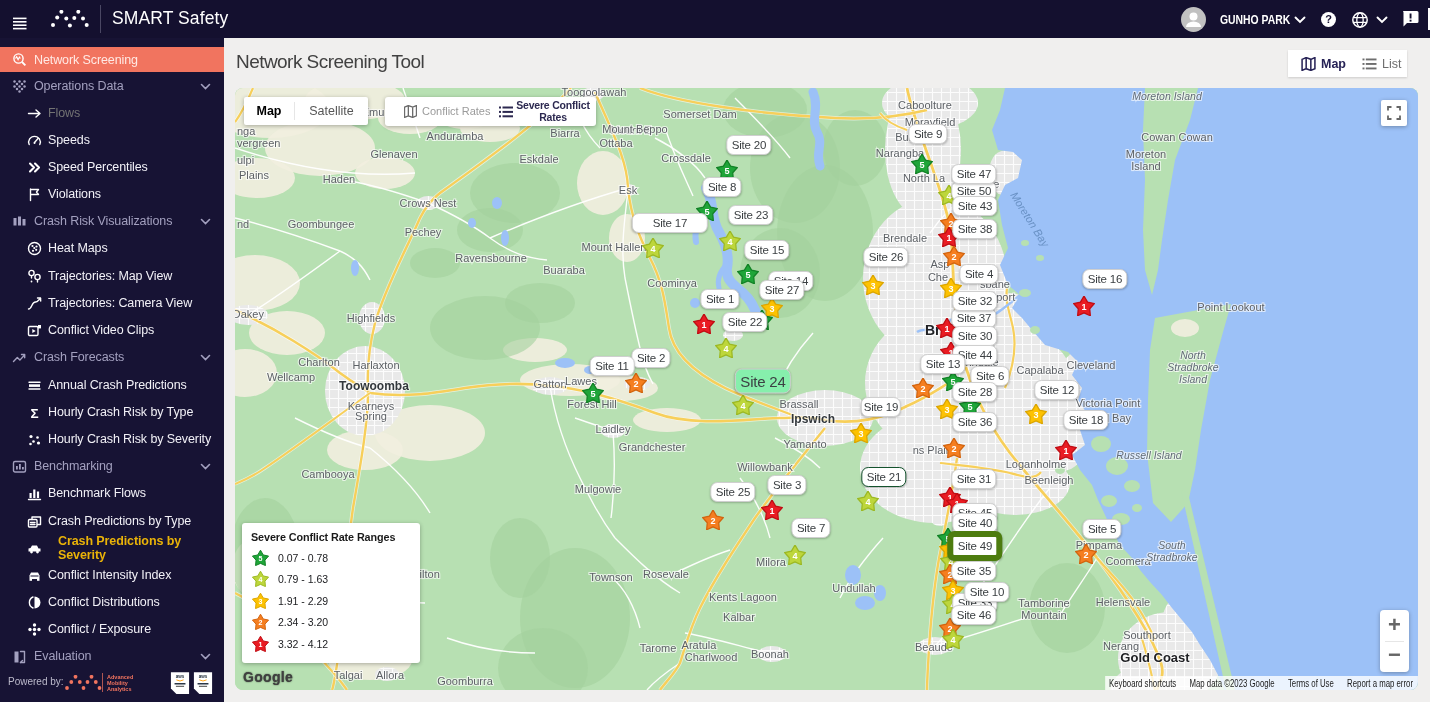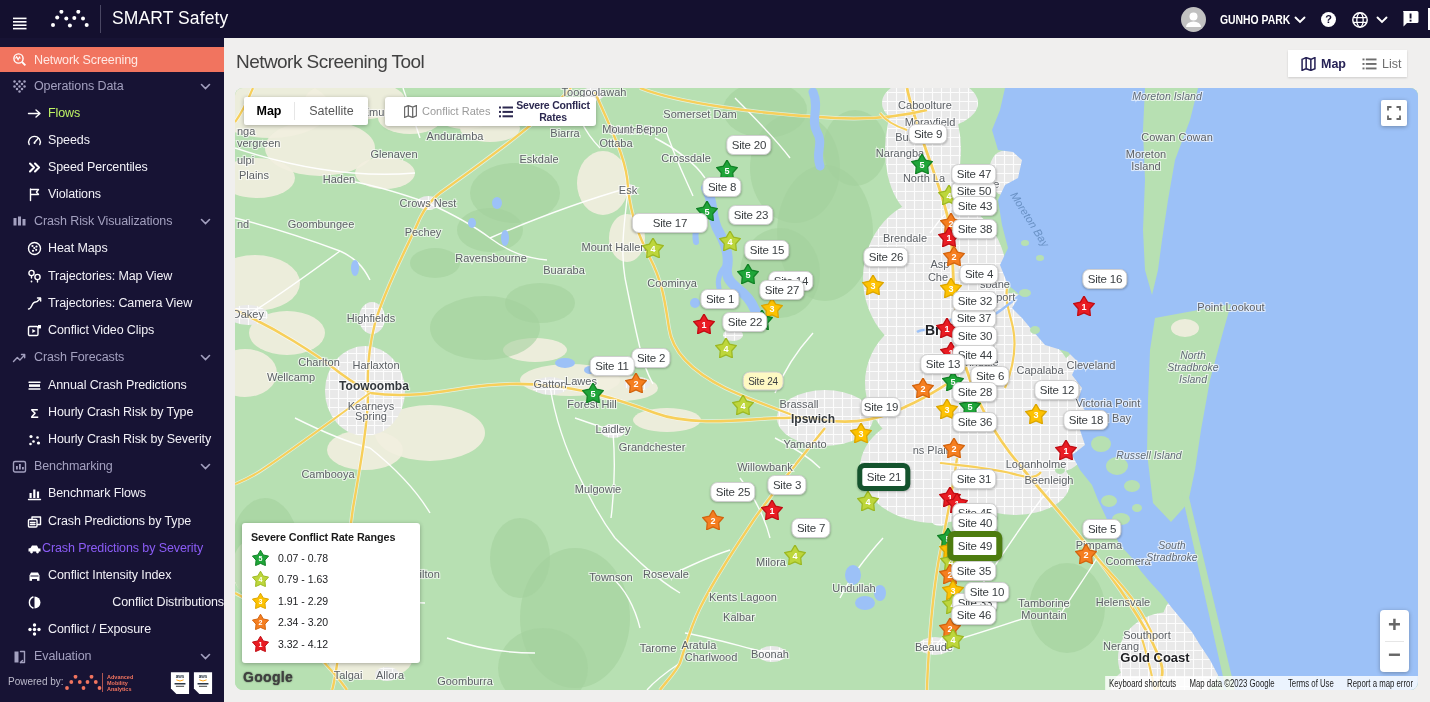--- a/index.html
+++ b/index.html
@@ -143,21 +143,21 @@
           <path d="M1.5 1.5 L5.5 5.5 L9.5 1.5" stroke="#a3a0bf" stroke-width="1.6" fill="none" stroke-linecap="round"></path>
         </svg>
       </div>
     </div>
 <div style="position:absolute;left:0;top:63px;width:224px;height:24px;display:flex;align-items:center;">
 <div style="margin-left:27px;width:15px;">
         <svg width="15" height="15" viewBox="0 0 15 15" style="display:block">
           <path d="M1.5 7.5 H12.5 M9 4 l4 3.5 -4 3.5" stroke="#ffffff" fill="none" stroke-width="1.4" stroke-linecap="round" stroke-linejoin="round"></path>
         </svg>
       </div>
-<div style="margin-left:6px;font-size:12.5px;color:#bef264;letter-spacing:-0.1px;">Flows</div>
+<div style="margin-left:6px;font-size:12.5px;color:#737373;letter-spacing:-0.1px;">Flows</div>
     </div>
 <div style="position:absolute;left:0;top:90px;width:224px;height:24px;display:flex;align-items:center;">
 <div style="margin-left:27px;width:15px;">
         <svg width="15" height="15" viewBox="0 0 15 15" style="display:block">
           <path d="M2.2 11.5 a5.8 5.8 0 1 1 10.6 0" stroke="#ffffff" fill="none" stroke-width="1.4" stroke-linecap="round" stroke-linejoin="round"></path>
           <path d="M7.5 9.5 L11 5.5" stroke="#ffffff" fill="none" stroke-width="1.4" stroke-linecap="round" stroke-linejoin="round"></path>
           <circle cx="7.5" cy="10" r="1" fill="#ffffff"></circle>
         </svg>
       </div>
 <div style="margin-left:6px;font-size:12.5px;color:#f2f1f7;letter-spacing:-0.1px;">Speeds</div>
@@ -273,34 +273,34 @@
 <div style="margin-left:6px;font-size:12.5px;color:#f2f1f7;letter-spacing:-0.1px;">Crash Predictions by Type</div>
     </div>
 <div style="position:absolute;left:0;top:498px;width:224px;height:24px;display:flex;align-items:center;">
 <div style="margin-left:27px;width:15px;">
         <svg width="15" height="15" viewBox="0 0 15 15" style="display:block">
           <path d="M1.5 10.5 v-3 l2-0.5 1.5-2.5 h5 l1.5 3 h2 v3 Z" fill="#ffffff"></path>
           <circle cx="4.5" cy="11" r="1.4" fill="#ffffff"></circle>
           <circle cx="10.5" cy="11" r="1.4" fill="#ffffff"></circle>
         </svg>
       </div>
-<div style="margin-left:0;font-size:12.5px;color:#8b5cf6;letter-spacing:-0.1px;">Crash Predictions by Severity</div>
+<div style="margin-left:16px;font-size:12.5px;color:#eab308;letter-spacing:-0.1px;font-weight:bold;">Crash Predictions by Severity</div>
     </div>
 <div style="position:absolute;left:0;top:525px;width:224px;height:24px;display:flex;align-items:center;">
 <div style="margin-left:27px;width:15px;">
         <svg width="15" height="15" viewBox="0 0 15 15" style="display:block">
           <path d="M2.5 11 v-3.5 l1.5-3 h7 l1.5 3 V11 Z" fill="#ffffff"></path>
           <rect x="2.5" y="11" width="2.5" height="1.8" fill="#ffffff"></rect>
           <rect x="10" y="11" width="2.5" height="1.8" fill="#ffffff"></rect>
           <rect x="4" y="8" width="7" height="0.01" stroke="#171334" stroke-width="1"></rect>
         </svg>
       </div>
 <div style="margin-left:6px;font-size:12.5px;color:#f2f1f7;letter-spacing:-0.1px;">Conflict Intensity Index</div>
     </div>
-<div style="position:absolute;left:0;top:552px;width:224px;height:24px;display:flex;align-items:center;justify-content:space-between;">
+<div style="position:absolute;left:0;top:552px;width:224px;height:24px;display:flex;align-items:center;">
 <div style="margin-left:27px;width:15px;">
         <svg width="15" height="15" viewBox="0 0 15 15" style="display:block">
           <path d="M7.5 1.5 a6 6 0 0 1 0 12 Z" fill="#ffffff"></path>
           <path d="M6 2 a6 6 0 0 0 0 11" stroke="#ffffff" fill="none" stroke-width="1.4" stroke-linecap="round" stroke-linejoin="round"></path>
         </svg>
       </div>
 <div style="margin-left:6px;font-size:12.5px;color:#f2f1f7;letter-spacing:-0.1px;">Conflict Distributions</div>
     </div>
 <div style="position:absolute;left:0;top:579px;width:224px;height:24px;display:flex;align-items:center;">
 <div style="margin-left:27px;width:15px;">
@@ -938,26 +938,26 @@
 <div style="position:absolute;left:740px;top:213px;transform:translate(-50%,-50%);background:#fff;border:1px solid #cfcfcf;border-radius:7px;box-shadow:0 1px 2px rgba(0,0,0,.22);padding:3px 4.5px;font-size:11.5px;letter-spacing:-0.2px;color:#3c4043;white-space:nowrap;">Site 32</div>
 <div style="position:absolute;left:485px;top:211px;transform:translate(-50%,-50%);background:#fff;border:1px solid #cfcfcf;border-radius:7px;box-shadow:0 1px 2px rgba(0,0,0,.22);padding:3px 4.5px;font-size:11.5px;letter-spacing:-0.2px;color:#3c4043;white-space:nowrap;">Site 1</div>
 <div style="position:absolute;left:510px;top:234px;transform:translate(-50%,-50%);background:#fff;border:1px solid #cfcfcf;border-radius:7px;box-shadow:0 1px 2px rgba(0,0,0,.22);padding:3px 4.5px;font-size:11.5px;letter-spacing:-0.2px;color:#3c4043;white-space:nowrap;">Site 22</div>
 <div style="position:absolute;left:740px;top:248px;transform:translate(-50%,-50%);background:#fff;border:1px solid #cfcfcf;border-radius:7px;box-shadow:0 1px 2px rgba(0,0,0,.22);padding:3px 4.5px;font-size:11.5px;letter-spacing:-0.2px;color:#3c4043;white-space:nowrap;">Site 30</div>
 <div style="position:absolute;left:740px;top:267px;transform:translate(-50%,-50%);background:#fff;border:1px solid #cfcfcf;border-radius:7px;box-shadow:0 1px 2px rgba(0,0,0,.22);padding:3px 4.5px;font-size:11.5px;letter-spacing:-0.2px;color:#3c4043;white-space:nowrap;">Site 44</div>
 <div style="position:absolute;left:708px;top:276px;transform:translate(-50%,-50%);background:#fff;border:1px solid #cfcfcf;border-radius:7px;box-shadow:0 1px 2px rgba(0,0,0,.22);padding:3px 4.5px;font-size:11.5px;letter-spacing:-0.2px;color:#3c4043;white-space:nowrap;">Site 13</div>
 <div style="position:absolute;left:416px;top:270px;transform:translate(-50%,-50%);background:#fff;border:1px solid #cfcfcf;border-radius:7px;box-shadow:0 1px 2px rgba(0,0,0,.22);padding:3px 4.5px;font-size:11.5px;letter-spacing:-0.2px;color:#3c4043;white-space:nowrap;">Site 2</div>
 <div style="position:absolute;left:377px;top:278px;transform:translate(-50%,-50%);background:#fff;border:1px solid #cfcfcf;border-radius:7px;box-shadow:0 1px 2px rgba(0,0,0,.22);padding:3px 4.5px;font-size:11.5px;letter-spacing:-0.2px;color:#3c4043;white-space:nowrap;">Site 11</div>
 <div style="position:absolute;left:755px;top:288px;transform:translate(-50%,-50%);background:#fff;border:1px solid #cfcfcf;border-radius:7px;box-shadow:0 1px 2px rgba(0,0,0,.22);padding:3px 4.5px;font-size:11.5px;letter-spacing:-0.2px;color:#3c4043;white-space:nowrap;">Site 6</div>
 <div style="position:absolute;left:740px;top:304px;transform:translate(-50%,-50%);background:#fff;border:1px solid #cfcfcf;border-radius:7px;box-shadow:0 1px 2px rgba(0,0,0,.22);padding:3px 4.5px;font-size:11.5px;letter-spacing:-0.2px;color:#3c4043;white-space:nowrap;">Site 28</div>
-<div style="position:absolute;left:528px;top:293px;transform:translate(-50%,-50%);background:#fef9c3;border:1px solid #cfcfcf;border-radius:7px;box-shadow:0 1px 2px rgba(0,0,0,.22);padding:3px 4.5px;font-size:10px;letter-spacing:-0.2px;color:#3c4043;white-space:nowrap;">Site 24</div>
+<div style="position:absolute;left:528px;top:293px;transform:translate(-50%,-50%);background:#86efac;border:1px solid #cfcfcf;border-radius:7px;box-shadow:0 1px 2px rgba(0,0,0,.22);padding:3px 4.5px;font-size:15px;letter-spacing:-0.2px;color:#3c4043;white-space:nowrap;">Site 24</div>
 <div style="position:absolute;left:822px;top:302px;transform:translate(-50%,-50%);background:#fff;border:1px solid #cfcfcf;border-radius:7px;box-shadow:0 1px 2px rgba(0,0,0,.22);padding:3px 4.5px;font-size:11.5px;letter-spacing:-0.2px;color:#3c4043;white-space:nowrap;">Site 12</div>
 <div style="position:absolute;left:646px;top:319px;transform:translate(-50%,-50%);background:#fff;border:1px solid #cfcfcf;border-radius:7px;box-shadow:0 1px 2px rgba(0,0,0,.22);padding:3px 2px;font-size:11.5px;letter-spacing:-0.2px;color:#3c4043;white-space:nowrap;">Site 19</div>
 <div style="position:absolute;left:740px;top:334px;transform:translate(-50%,-50%);background:#fff;border:1px solid #cfcfcf;border-radius:7px;box-shadow:0 1px 2px rgba(0,0,0,.22);padding:3px 4.5px;font-size:11.5px;letter-spacing:-0.2px;color:#3c4043;white-space:nowrap;">Site 36</div>
 <div style="position:absolute;left:851px;top:332px;transform:translate(-50%,-50%);background:#fff;border:1px solid #cfcfcf;border-radius:7px;box-shadow:0 1px 2px rgba(0,0,0,.22);padding:3px 4.5px;font-size:11.5px;letter-spacing:-0.2px;color:#3c4043;white-space:nowrap;">Site 18</div>
-<div style="position:absolute;left:649px;top:389px;transform:translate(-50%,-50%);background:#fff;border:5px solid #14532d;border-radius:7px;box-shadow:0 1px 2px rgba(0,0,0,.22);padding:3px 4.5px;font-size:11.5px;letter-spacing:-0.2px;color:#3c4043;white-space:nowrap;">Site 21</div>
+<div style="position:absolute;left:649px;top:389px;transform:translate(-50%,-50%);background:#fff;border:1px solid #14532d;border-radius:7px;box-shadow:0 1px 2px rgba(0,0,0,.22);padding:3px 4.5px;font-size:11.5px;letter-spacing:-0.2px;color:#3c4043;white-space:nowrap;">Site 21</div>
 <div style="position:absolute;left:739px;top:391px;transform:translate(-50%,-50%);background:#fff;border:1px solid #cfcfcf;border-radius:7px;box-shadow:0 1px 2px rgba(0,0,0,.22);padding:3px 4.5px;font-size:11.5px;letter-spacing:-0.2px;color:#3c4043;white-space:nowrap;">Site 31</div>
 <div style="position:absolute;left:552px;top:397px;transform:translate(-50%,-50%);background:#fff;border:1px solid #cfcfcf;border-radius:7px;box-shadow:0 1px 2px rgba(0,0,0,.22);padding:3px 4.5px;font-size:11.5px;letter-spacing:-0.2px;color:#3c4043;white-space:nowrap;">Site 3</div>
 <div style="position:absolute;left:498px;top:404px;transform:translate(-50%,-50%);background:#fff;border:1px solid #cfcfcf;border-radius:7px;box-shadow:0 1px 2px rgba(0,0,0,.22);padding:3px 4.5px;font-size:11.5px;letter-spacing:-0.2px;color:#3c4043;white-space:nowrap;">Site 25</div>
 <div style="position:absolute;left:740px;top:435px;transform:translate(-50%,-50%);background:#fff;border:1px solid #cfcfcf;border-radius:7px;box-shadow:0 1px 2px rgba(0,0,0,.22);padding:3px 4.5px;font-size:11.5px;letter-spacing:-0.2px;color:#3c4043;white-space:nowrap;">Site 40</div>
 <div style="position:absolute;left:740px;top:458px;transform:translate(-50%,-50%);background:#fff;border:6px solid #4d7c0f;border-radius:7px;box-shadow:0 1px 2px rgba(0,0,0,.22);padding:3px 4.5px;font-size:11.5px;letter-spacing:-0.2px;color:#3c4043;white-space:nowrap;">Site 49</div>
 <div style="position:absolute;left:576px;top:440px;transform:translate(-50%,-50%);background:#fff;border:1px solid #cfcfcf;border-radius:7px;box-shadow:0 1px 2px rgba(0,0,0,.22);padding:3px 4.5px;font-size:11.5px;letter-spacing:-0.2px;color:#3c4043;white-space:nowrap;">Site 7</div>
 <div style="position:absolute;left:867px;top:441px;transform:translate(-50%,-50%);background:#fff;border:1px solid #cfcfcf;border-radius:7px;box-shadow:0 1px 2px rgba(0,0,0,.22);padding:3px 4.5px;font-size:11.5px;letter-spacing:-0.2px;color:#3c4043;white-space:nowrap;">Site 5</div>
 <div style="position:absolute;left:739px;top:483px;transform:translate(-50%,-50%);background:#fff;border:1px solid #cfcfcf;border-radius:7px;box-shadow:0 1px 2px rgba(0,0,0,.22);padding:3px 4.5px;font-size:11.5px;letter-spacing:-0.2px;color:#3c4043;white-space:nowrap;">Site 35</div>
 <div style="position:absolute;left:752px;top:504px;transform:translate(-50%,-50%);background:#fff;border:1px solid #cfcfcf;border-radius:7px;box-shadow:0 1px 2px rgba(0,0,0,.22);padding:3px 4.5px;font-size:11.5px;letter-spacing:-0.2px;color:#3c4043;white-space:nowrap;">Site 10</div>
 <div style="position:absolute;left:739px;top:527px;transform:translate(-50%,-50%);background:#fff;border:1px solid #cfcfcf;border-radius:7px;box-shadow:0 1px 2px rgba(0,0,0,.22);padding:3px 4.5px;font-size:11.5px;letter-spacing:-0.2px;color:#3c4043;white-space:nowrap;">Site 46</div>

